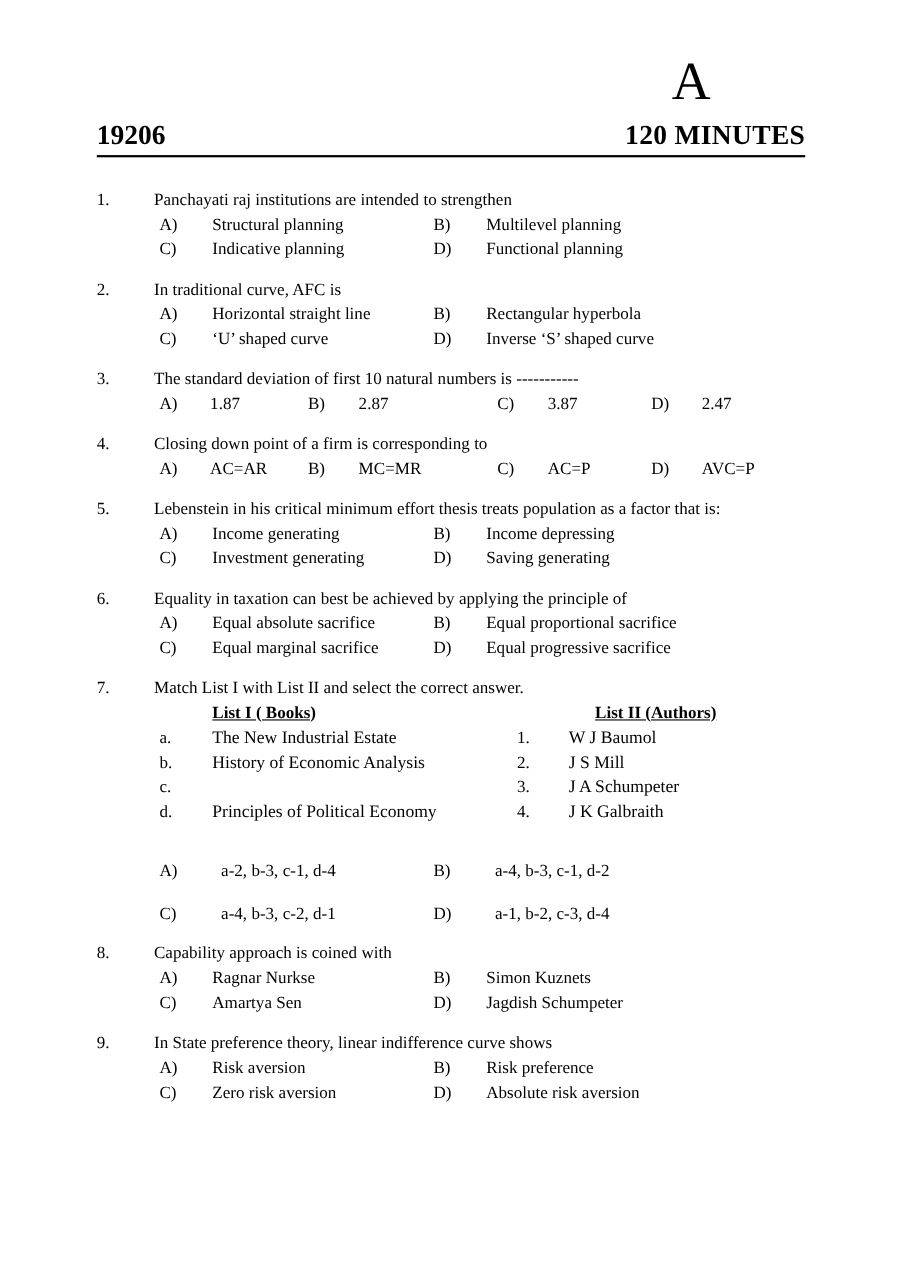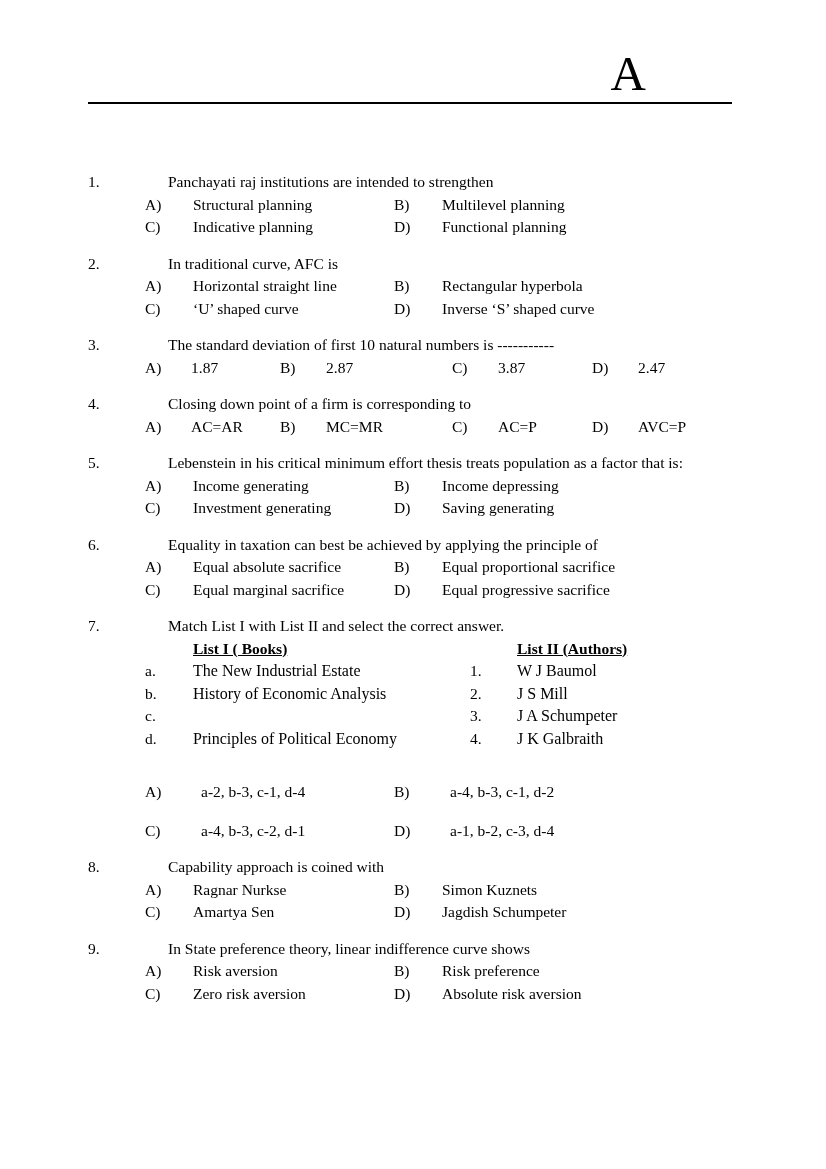--- a/index.html
+++ b/index.html
@@ -79,21 +79,20 @@
     margin-bottom: 7px;
   }
   .q-num {
     width: 52px;
     flex: 0 0 52px;
     font-size: 15.5px;
   }
   .q-text {
     flex: 1 1 auto;
     font-size: 15.5px;
-    margin-left: 28px;
   }
 
   
   .opts-2 {
     margin-left: 57px;
   }
   .opt-row {
     display: flex;
     align-items: baseline;
     margin-bottom: 7px;
@@ -135,20 +134,21 @@
 
   
   .match-wrap {
     margin-left: 57px;
     margin-top: 2px;
   }
   .match-head {
     display: flex;
     align-items: baseline;
     margin-bottom: 7px;
+    gap: 24px;
   }
   .match-head .mh-left {
     width: 325px;
     flex: 0 0 325px;
     padding-left: 48px;
     box-sizing: border-box;
   }
   .match-head .mh-right {
     padding-left: 47px;
     text-align: center;
@@ -191,20 +191,24 @@
   }
   .match-opts .opt-text { padding-left: 8px; margin-top: 16px; }
 </style>
 </head>
 <body>
 
 <div class="page">
 
   <div class="header">
     <div class="booklet-code">A</div>
+    <div class="header-row">
+      <div class="paper-code">19206</div>
+      <div class="duration">120 MINUTES</div>
+    </div>
     <hr class="header-rule">
   </div>
 
   <div class="questions" id="questions-container">
       <div class="q-block">
         <div class="q-stem">
           <span class="q-num">1.</span>
           <span class="q-text">Panchayati raj institutions are intended to strengthen</span>
         </div>
         <div class="opts-2">

